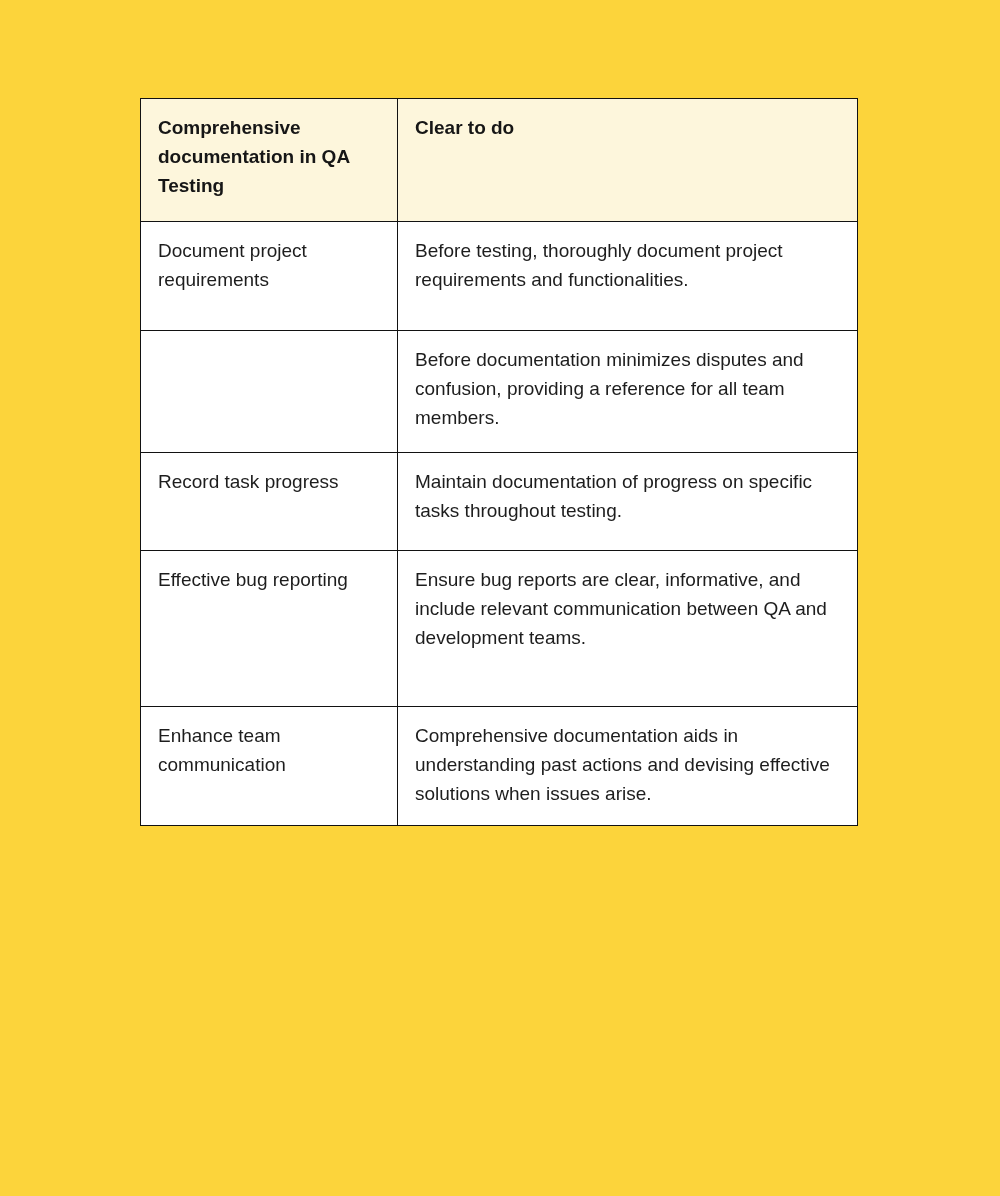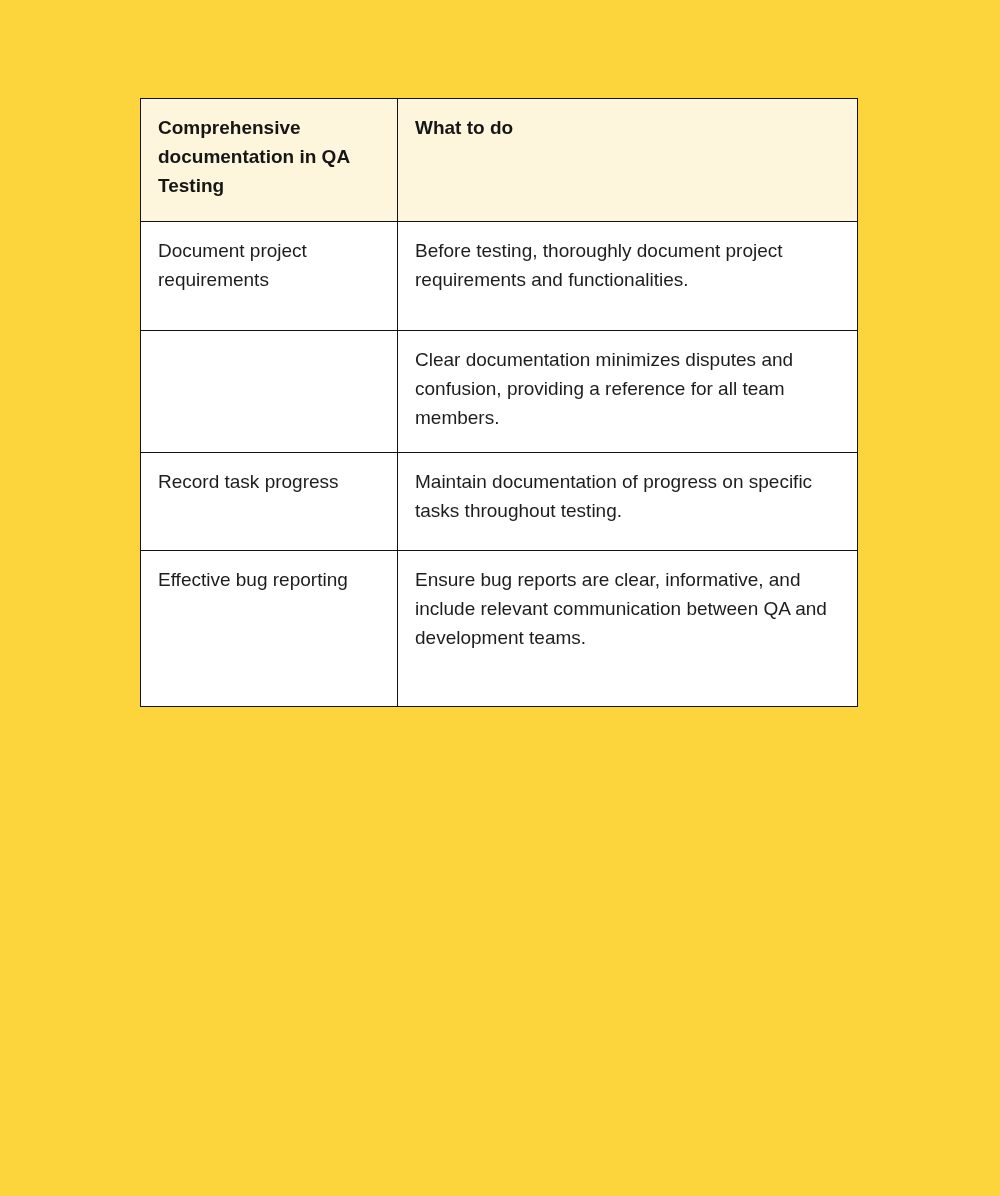--- a/index.html
+++ b/index.html
@@ -58,35 +58,39 @@
 
 <div class="canvas">
   <table class="qa-table">
     <colgroup>
       <col class="c1">
       <col class="c2">
     </colgroup>
     <thead>
       <tr class="hdr">
         <th>Comprehensive documentation in QA Testing</th>
-        <th>What to do</th>
+        <th>Clear to do</th>
       </tr>
     </thead>
     <tbody>
       <tr class="row-0">
         <td>Document project requirements</td>
         <td>Before testing, thoroughly document project requirements and functionalities.</td>
       </tr>
       <tr class="row-1">
         <td></td>
-        <td>Clear documentation minimizes disputes and confusion, providing a reference for all team members.</td>
+        <td>Before documentation minimizes disputes and confusion, providing a reference for all team members.</td>
       </tr>
       <tr class="row-2">
         <td>Record task progress</td>
         <td>Maintain documentation of progress on specific tasks throughout testing.</td>
       </tr>
       <tr class="row-4">
         <td>Effective bug reporting</td>
         <td>Ensure bug reports are clear, informative, and include relevant communication between QA and development teams.</td>
       </tr>
+      <tr class="row-5">
+        <td>Enhance team communication</td>
+        <td>Comprehensive documentation aids in understanding past actions and devising effective solutions when issues arise.</td>
+      </tr>
     </tbody>
   </table>
 </div>
 
 </body></html>

